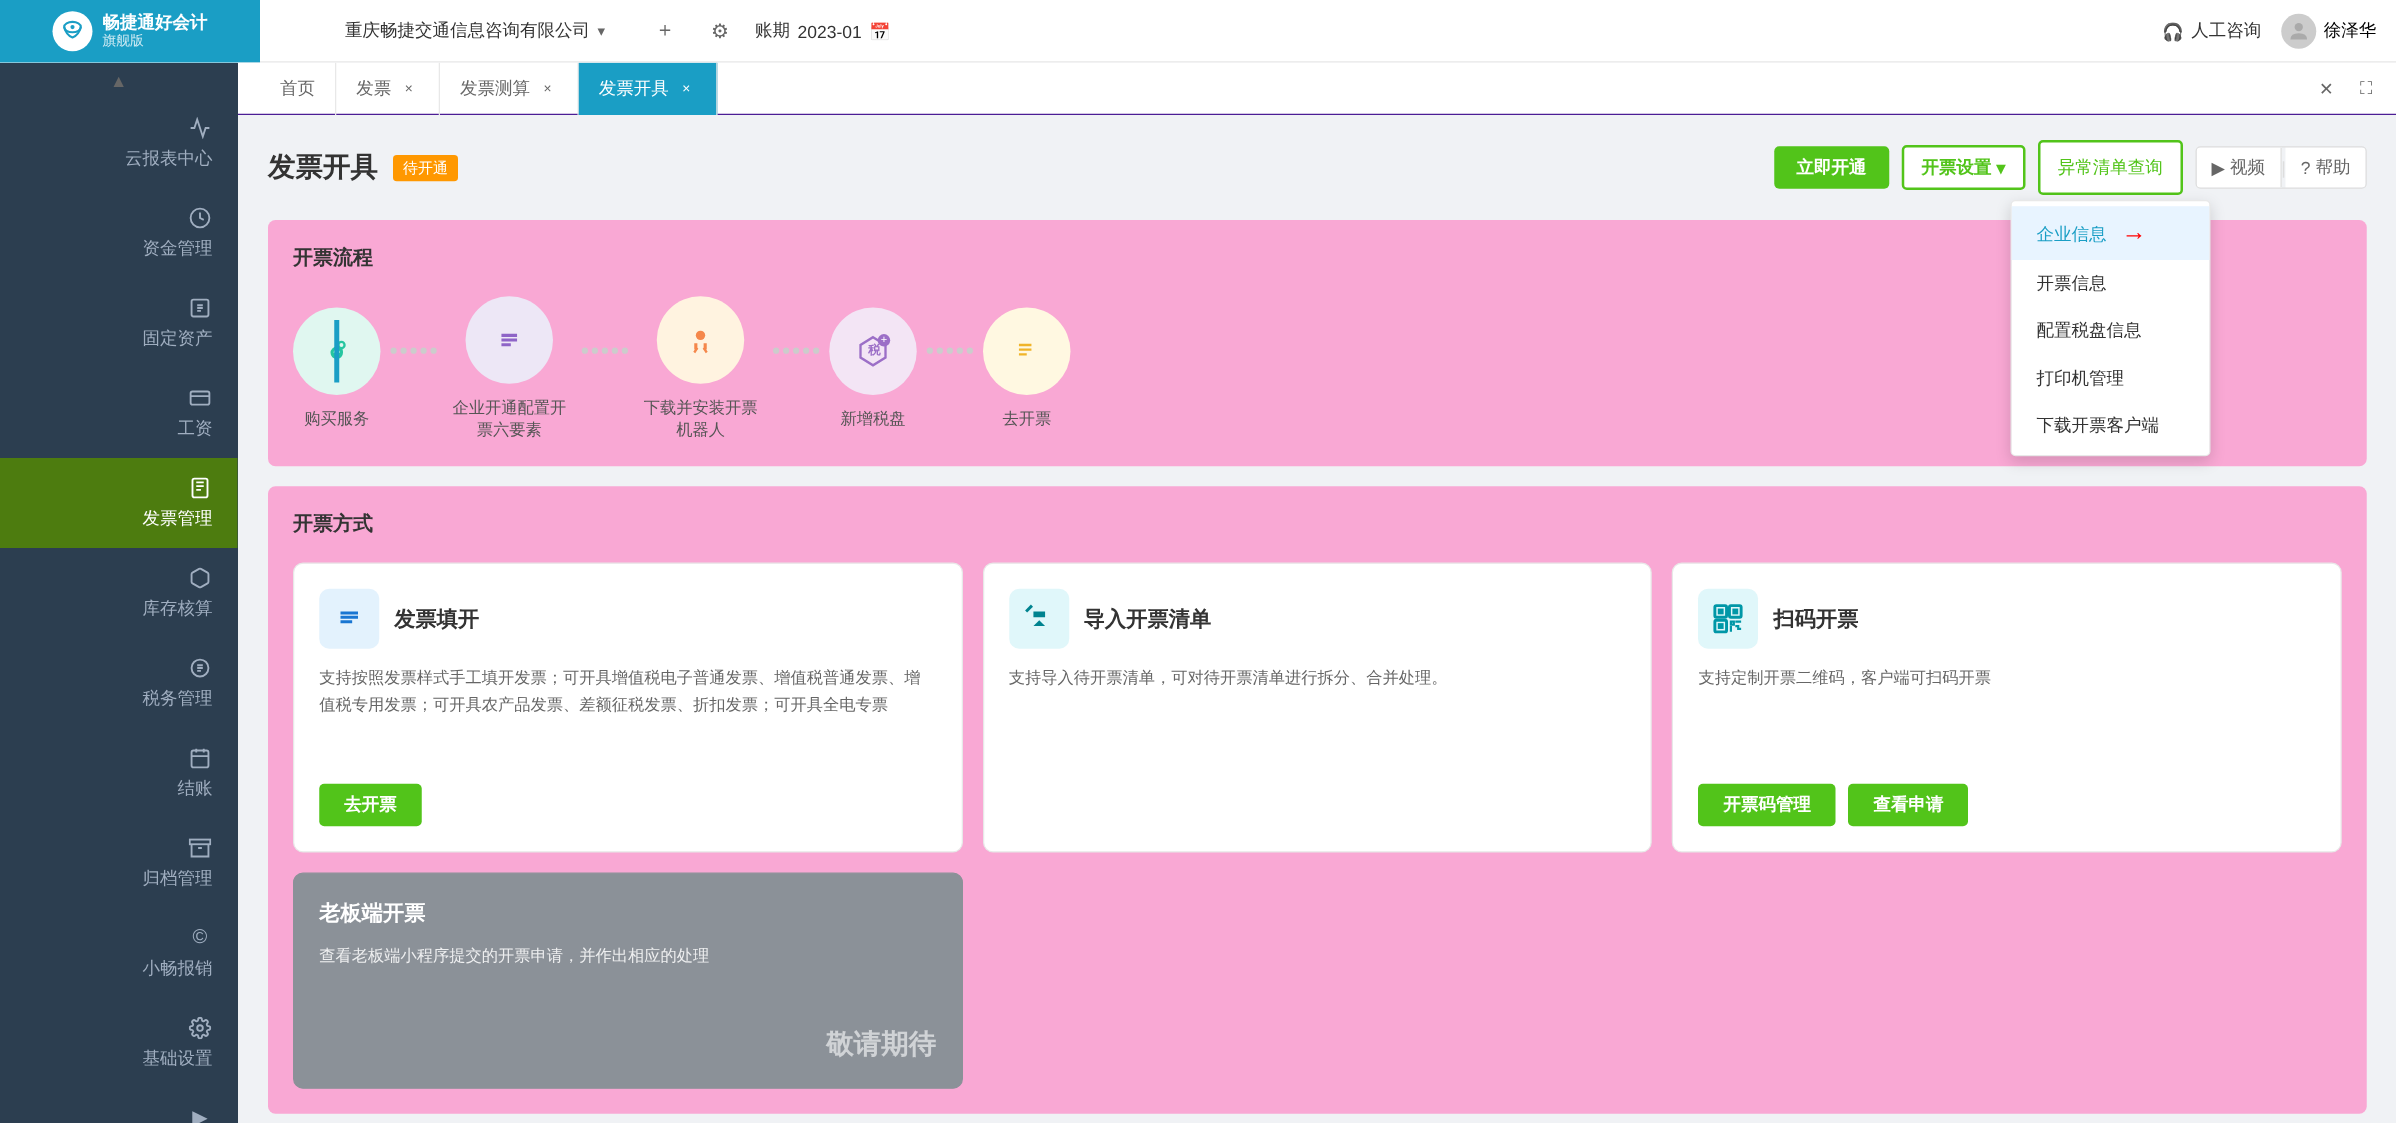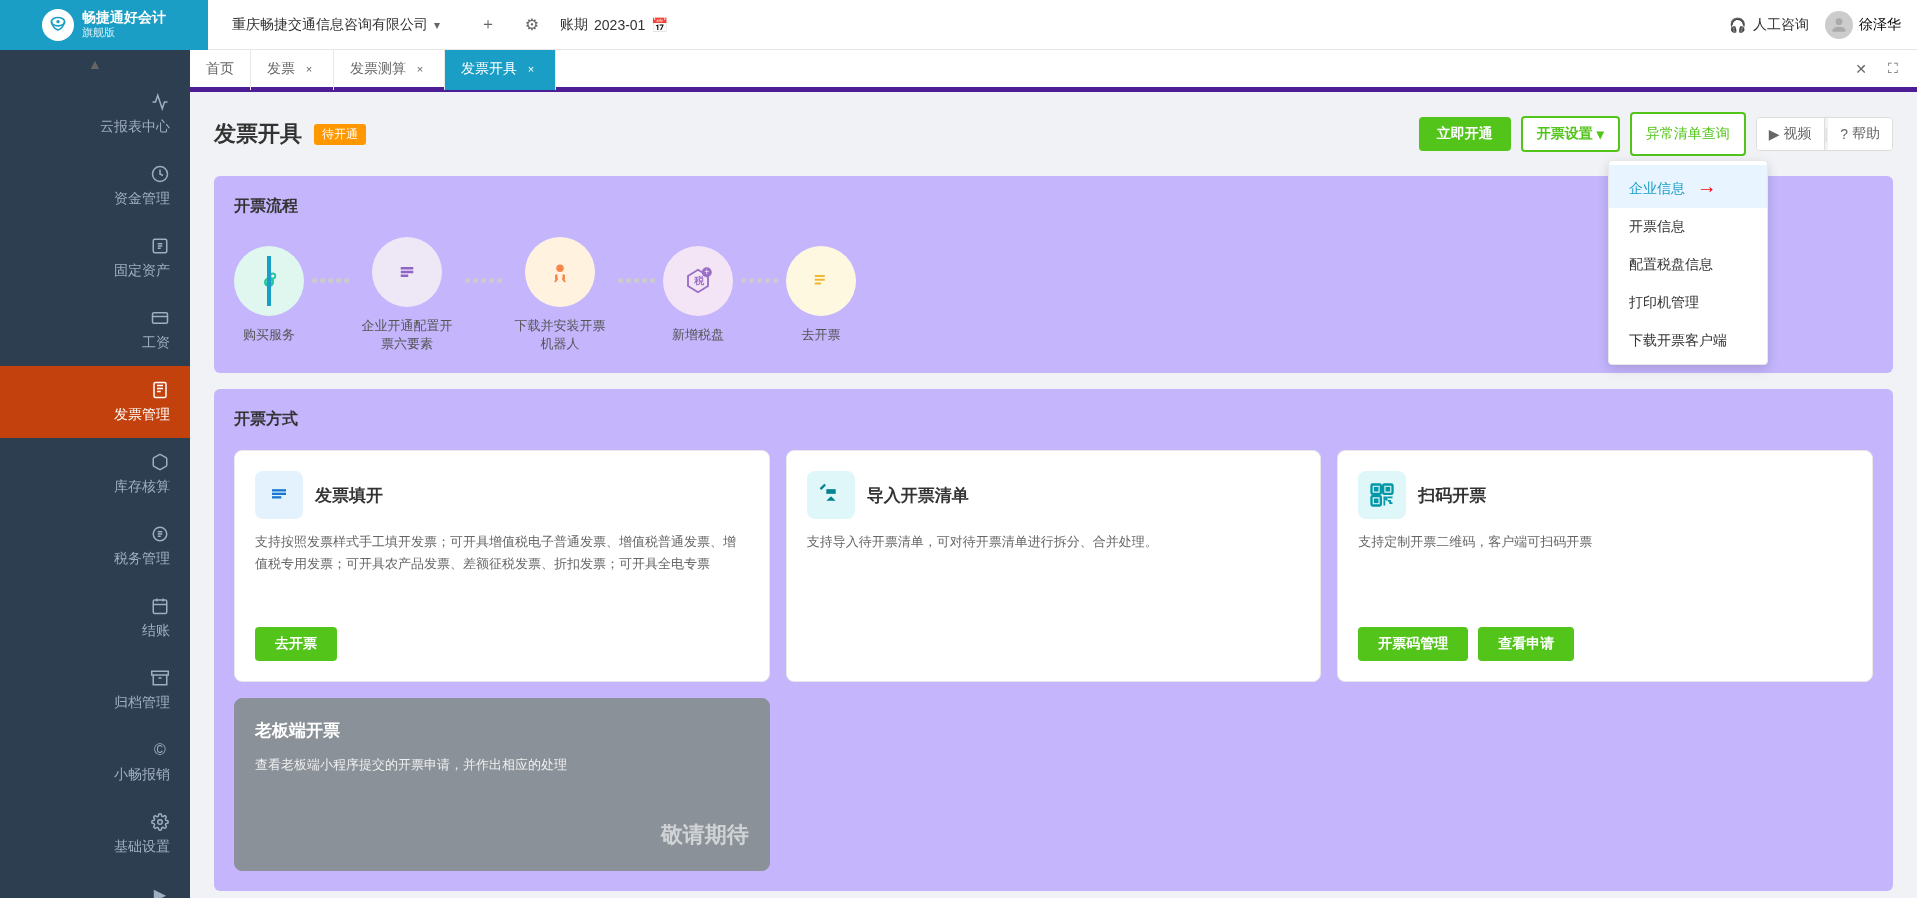--- a/index.html
+++ b/index.html
@@ -5,46 +5,46 @@
     * { margin: 0; padding: 0; box-sizing: border-box; }
     body { font-family: "Microsoft YaHei", "PingFang SC", sans-serif; font-size: 14px; background: #f0f2f5; width: 1917px; height: 898px; overflow: hidden; display: flex; flex-direction: column; }
 
     
     .topbar { height: 50px; background: #fff; display: flex; align-items: center; padding: 0 16px; border-bottom: 1px solid #e8e8e8; gap: 16px; flex-shrink: 0; }
     .logo-area { width: 208px; background: #1a9ec5; height: 50px; display: flex; align-items: center; justify-content: center; gap: 8px; flex-shrink: 0; margin-left: -16px; }
     .logo-icon { width: 32px; height: 32px; background: #fff; border-radius: 50%; display: flex; align-items: center; justify-content: center; color: #1a9ec5; font-size: 16px; font-weight: bold; }
     .logo-text { color: #fff; font-size: 14px; font-weight: bold; line-height: 1.2; }
     .logo-sub { color: rgba(255,255,255,0.8); font-size: 11px; }
     .company-selector { display: flex; align-items: center; gap: 6px; cursor: pointer; padding: 4px 8px; border-radius: 4px; }
-    .company-name { font-size: 14px; color: #333; }
+    .company-name { font-size: 14px; color: #333; margin-left: 44px; }
     .chevron-down { color: #666; font-size: 12px; }
     .topbar-actions { display: flex; align-items: center; gap: 12px; margin-left: 8px; }
     .topbar-icon-btn { width: 32px; height: 32px; display: flex; align-items: center; justify-content: center; cursor: pointer; border-radius: 4px; color: #666; font-size: 16px; }
     .period-info { display: flex; align-items: center; gap: 6px; color: #333; font-size: 14px; }
     .topbar-right { margin-left: auto; display: flex; align-items: center; gap: 16px; }
     .support-btn { display: flex; align-items: center; gap: 6px; color: #333; cursor: pointer; font-size: 14px; }
     .user-info { display: flex; align-items: center; gap: 6px; cursor: pointer; }
     .user-avatar { width: 28px; height: 28px; background: #ccc; border-radius: 50%; display: flex; align-items: center; justify-content: center; color: #fff; font-size: 12px; }
 
     
     .main-layout { display: flex; flex: 1; overflow: hidden; }
 
     
     .sidebar { width: 190px; background: #2c3e50; display: flex; flex-direction: column; flex-shrink: 0; overflow-y: auto; }
     .sidebar-item { display: flex; align-items: flex-end; gap: 6px; padding: 14px 20px; cursor: pointer; color: #a0aec0; font-size: 14px; transition: all 0.2s; flex-direction: column; }
-    .sidebar-item.active { background: #c2410c; color: #fff; }
+    .sidebar-item.active { background: #4d7c0f; color: #fff; }
     .sidebar-icon { width: 20px; height: 20px; display: flex; align-items: center; justify-content: center; flex-shrink: 0; font-size: 16px; }
     .sidebar-scroll-arrow { display: flex; justify-content: center; padding: 6px; color: #666; cursor: pointer; }
     .sidebar-bottom { display: flex; align-items: center; gap: 6px; padding: 12px 20px; cursor: pointer; color: #a0aec0; font-size: 13px; border-top: 1px solid rgba(255,255,255,0.1); margin-top: auto; }
 
     
     .content-area { flex: 1; display: flex; flex-direction: column; overflow: hidden; background: #f0f2f5; }
 
     
-    .tab-bar { height: 42px; background: #fff; display: flex; align-items: center; border-bottom: 5px solid #4c1d95; flex-shrink: 0; padding-left: 0; }
+    .tab-bar { height: 42px; background: #fff; display: flex; align-items: center; border-bottom: 1px solid #4c1d95; flex-shrink: 0; padding-left: 18px; }
     .tab { height: 42px; display: flex; align-items: center; padding: 0 16px; gap: 6px; cursor: pointer; color: #666; font-size: 14px; border-right: 1px solid #e8e8e8; white-space: nowrap; }
     .tab.active { background: #1a9ec5; color: #fff; }
     .tab-close { width: 16px; height: 16px; border-radius: 50%; display: flex; align-items: center; justify-content: center; font-size: 11px; cursor: pointer; }
     .tab-bar-actions { margin-left: auto; display: flex; align-items: center; gap: 8px; padding-right: 12px; }
     .tab-action-btn { width: 24px; height: 24px; display: flex; align-items: center; justify-content: center; cursor: pointer; color: #666; border-radius: 3px; }
 
     
     .page-content { flex: 1; padding: 20px 24px; overflow-y: auto; position: relative; }
 
     
@@ -60,21 +60,21 @@
     .btn-video { background: #fff; color: #666; border: 1px solid #ddd; padding: 7px 12px; border-radius: 4px; cursor: pointer; font-size: 14px; display: flex; align-items: center; gap: 4px; }
     .btn-help { background: #fff; color: #666; border: 1px solid #ddd; padding: 7px 12px; border-radius: 4px; cursor: pointer; font-size: 14px; display: flex; align-items: center; gap: 4px; }
 
     
     .dropdown-menu { position: absolute; top: calc(100% + 4px); left: 50%; transform: translateX(-30%); background: #fff; border: 1px solid #e8e8e8; border-radius: 4px; box-shadow: 0 4px 12px rgba(0,0,0,0.15); z-index: 1000; min-width: 160px; padding: 4px 0; }
     .dropdown-item { padding: 10px 20px; cursor: pointer; color: #333; font-size: 14px; white-space: nowrap; }
     .dropdown-item.highlighted { background: #e8f4ff; color: #1a9ec5; }
     .red-arrow { display: inline-block; color: #ff0000; font-size: 20px; margin-left: 8px; }
 
     
-    .section { background: #c4b5fd; border-radius: 6px; padding: 20px; margin-bottom: 16px; }
+    .section { background: #f9a8d4; border-radius: 6px; padding: 20px; margin-bottom: 16px; }
     .section-title { font-size: 16px; font-weight: bold; color: #333; margin-bottom: 20px; }
 
     
     .flow-steps { display: flex; align-items: center; gap: 0; }
     .flow-step { display: flex; flex-direction: column; align-items: center; gap: 10px; position: relative; }
     .flow-step-icon { width: 70px; height: 70px; border-radius: 50%; display: flex; align-items: center; justify-content: center; font-size: 28px; }
     .step-icon-teal { background: #e0f7f0; color: #26c6a0; }
     .step-icon-purple { background: #ede7f6; color: #8e64c7; }
     .step-icon-orange { background: #fff3e0; color: #f5874b; }
     .step-icon-violet { background: #f3e5f5; color: #9c6fc7; }

